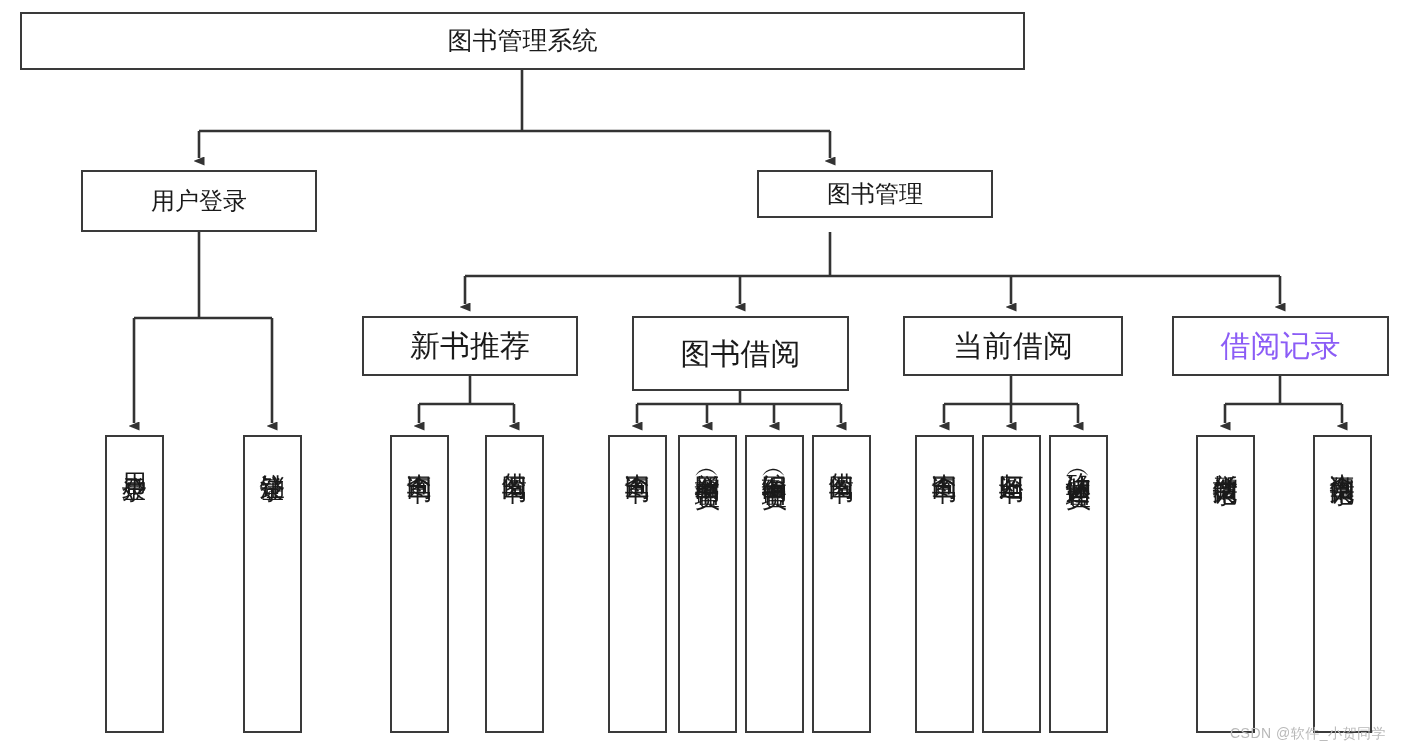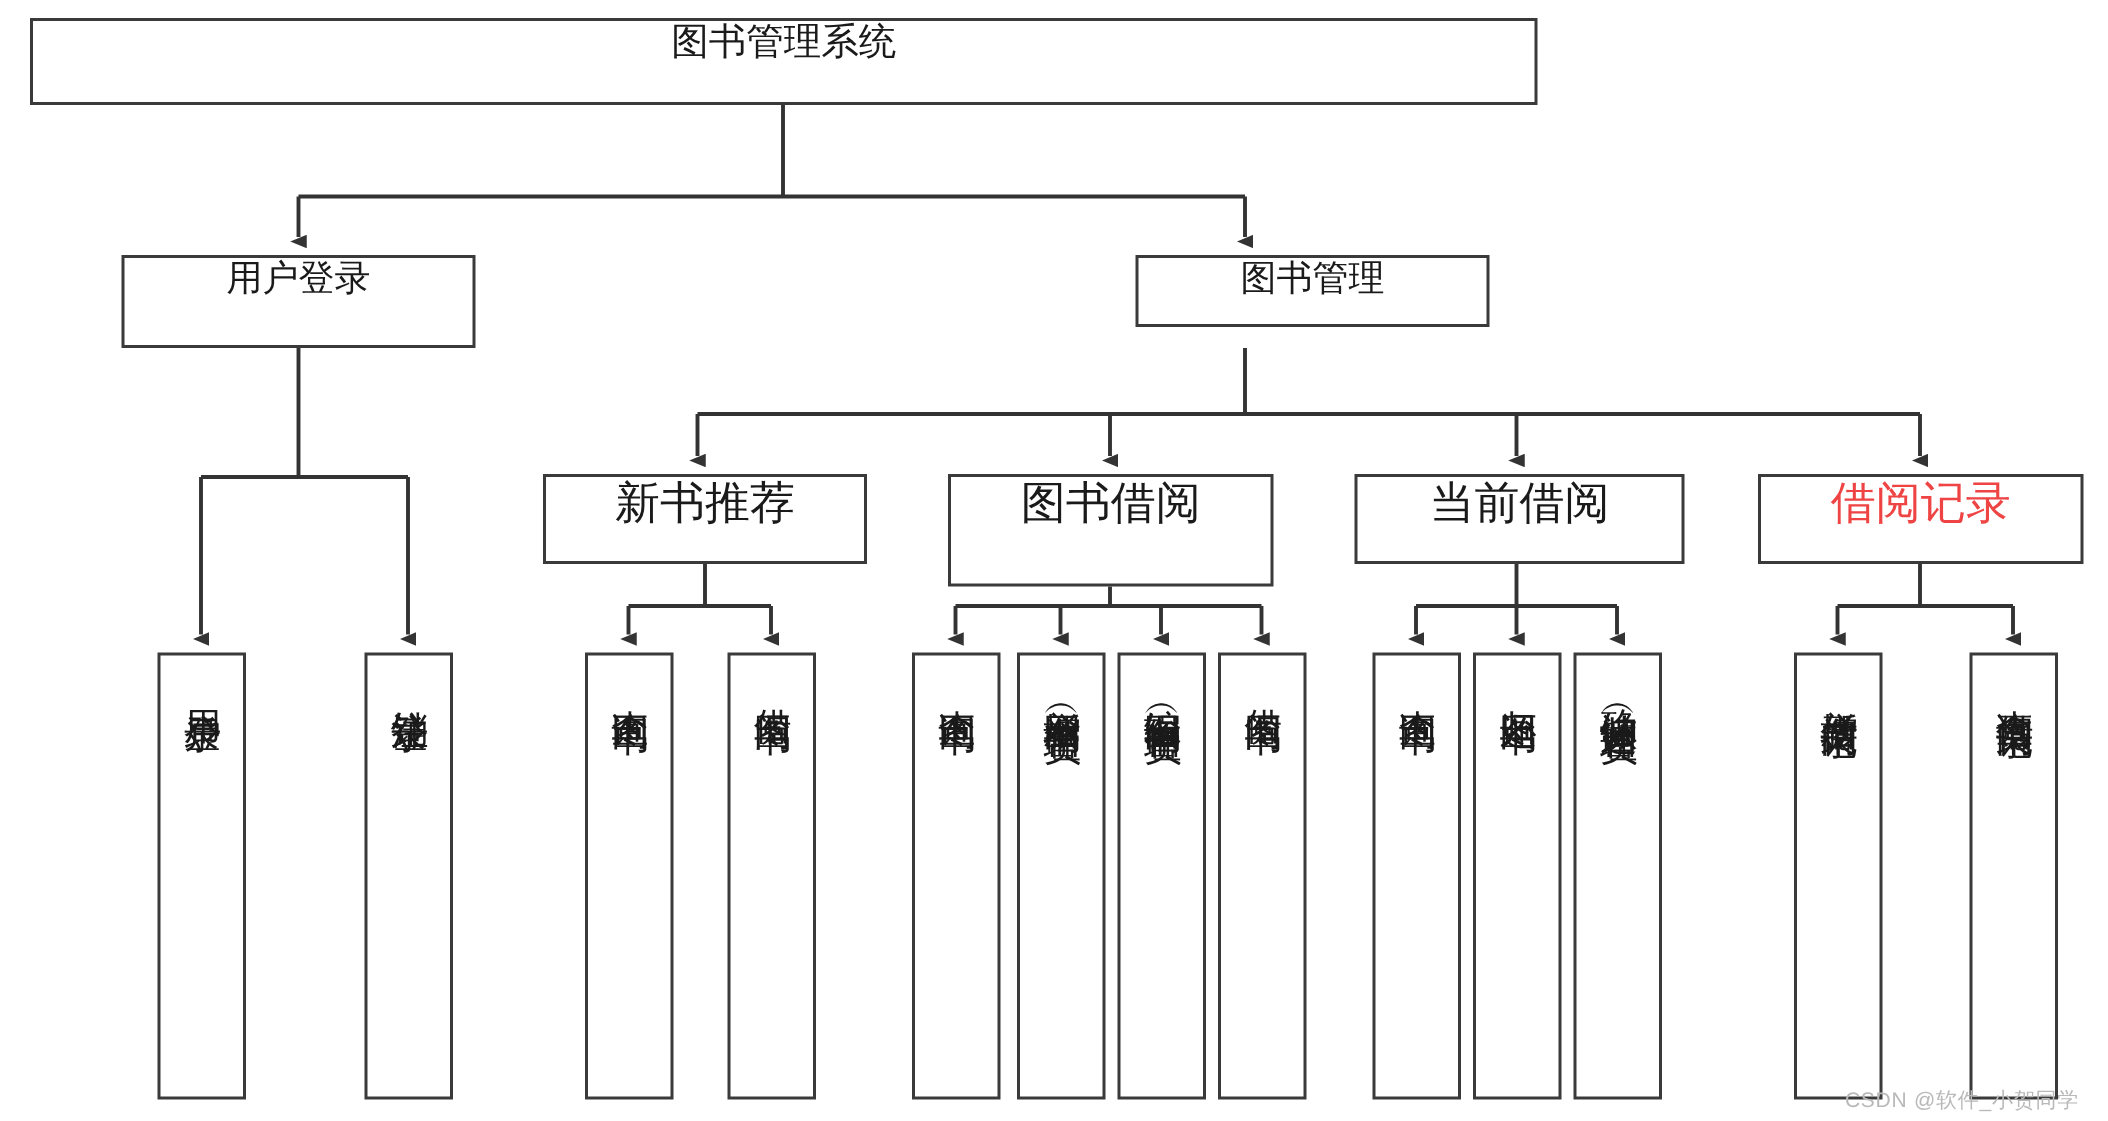--- a/index.html
+++ b/index.html
@@ -24,21 +24,21 @@
     width: 1405px;
     height: 747px;
     pointer-events: none;
   }
   .node {
     position: absolute;
     box-sizing: border-box;
     background: #ffffff;
     border: 2px solid #3a3a3a;
     display: flex;
-    align-items: flex-start;
+    align-items: center;
     justify-content: center;
     color: #1a1a1a;
     z-index: 2;
   }
   .node .label {
     display: block;
     text-align: center;
     line-height: 1.18;
     white-space: nowrap;
   }
@@ -137,21 +137,21 @@
 
   <div class="node node-level3" style="left: 362px; top: 316px; width: 216px; height: 60px; border-color: rgb(58, 58, 58); background: rgb(255, 255, 255); color: rgb(26, 26, 26);">
     <span class="label">新书推荐</span>
   </div>
   <div class="node node-level3" style="left: 632px; top: 316px; width: 217px; height: 75px; border-color: rgb(58, 58, 58); background: rgb(255, 255, 255); color: rgb(26, 26, 26);">
     <span class="label">图书借阅</span>
   </div>
   <div class="node node-level3" style="left: 903px; top: 316px; width: 220px; height: 60px; border-color: rgb(58, 58, 58); background: rgb(255, 255, 255); color: rgb(26, 26, 26);">
     <span class="label">当前借阅</span>
   </div>
-  <div class="node node-level3" style="left: 1172px; top: 316px; width: 217px; height: 60px; border-color: rgb(58, 58, 58); background: rgb(255, 255, 255); color: #ef4444;">
+  <div class="node node-level3" style="left: 1172px; top: 316px; width: 217px; height: 60px; border-color: rgb(58, 58, 58); background: rgb(255, 255, 255); color: #8b5cf6;">
     <span class="label">借阅记录</span>
   </div>
 
   <div class="node node-leaf" style="left: 105px; top: 435px; width: 59px; height: 298px; border-color: rgb(58, 58, 58); background: rgb(255, 255, 255); color: rgb(26, 26, 26);">
     <span class="label">用户登录</span>
   </div>
   <div class="node node-leaf" style="left: 243px; top: 435px; width: 59px; height: 298px; border-color: rgb(58, 58, 58); background: rgb(255, 255, 255); color: rgb(26, 26, 26);">
     <span class="label">注销登录</span>
   </div>
   <div class="node node-leaf" style="left: 390px; top: 435px; width: 59px; height: 298px; border-color: rgb(58, 58, 58); background: rgb(255, 255, 255); color: rgb(26, 26, 26);">

